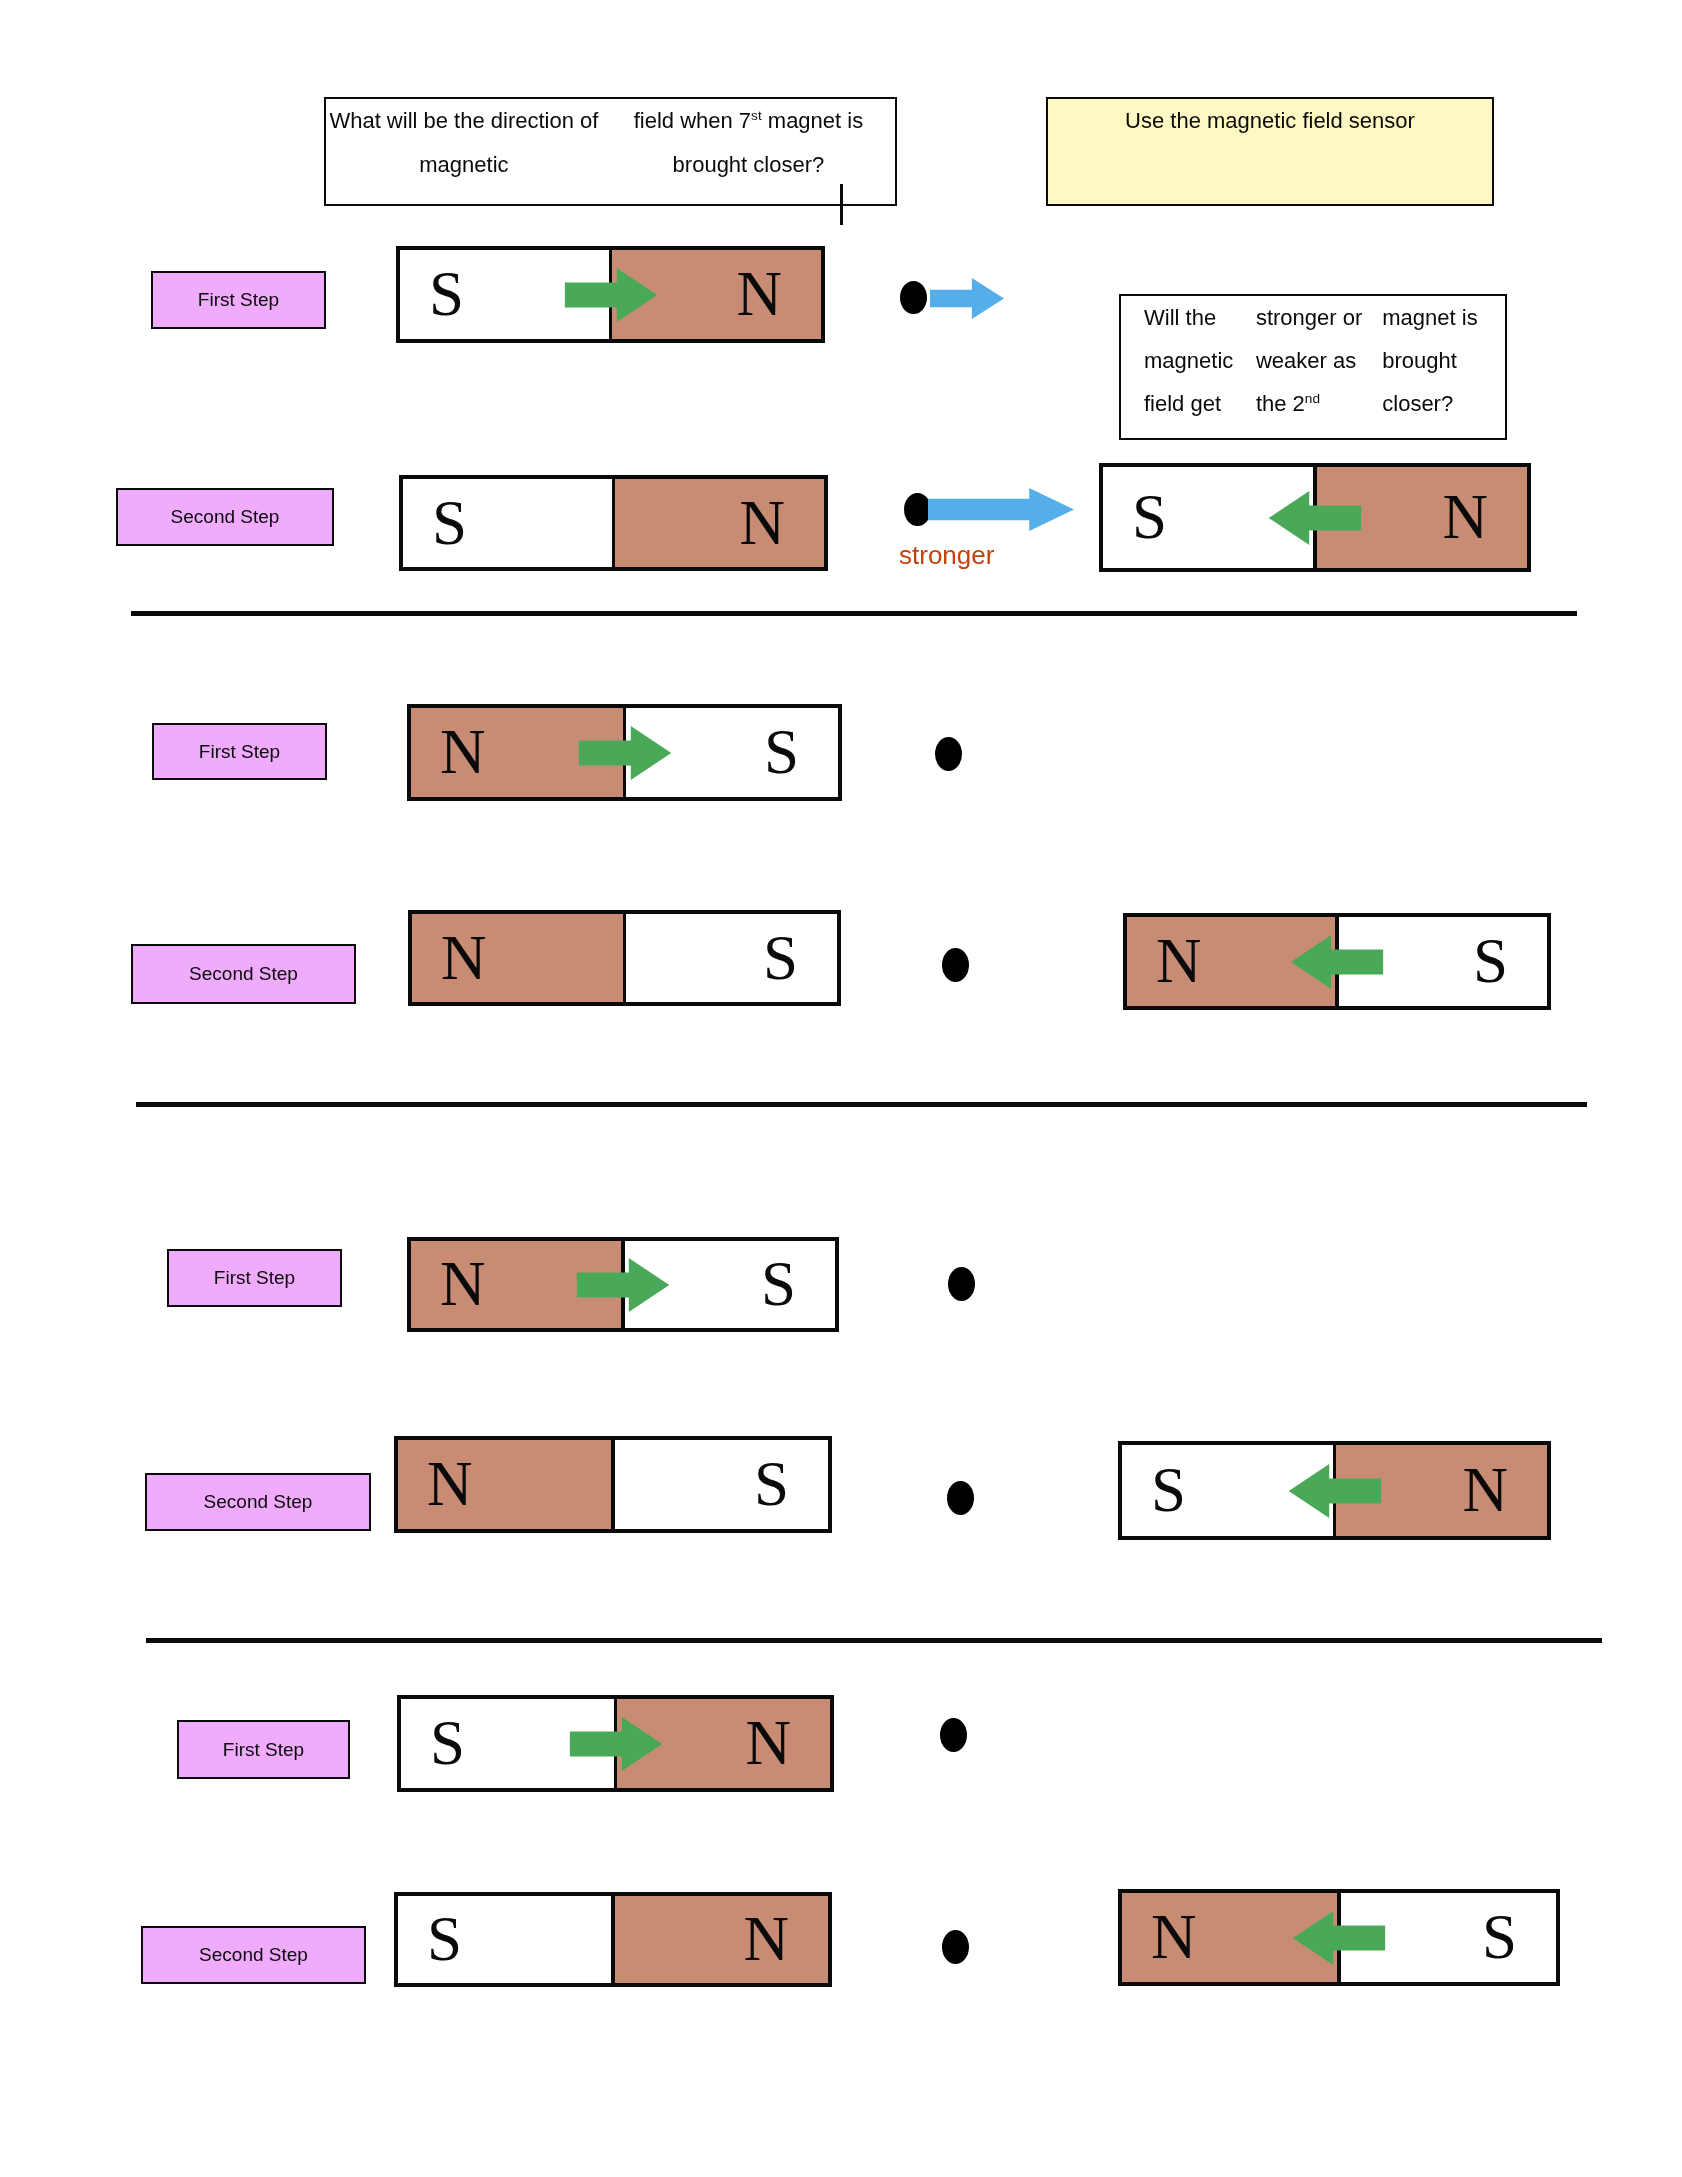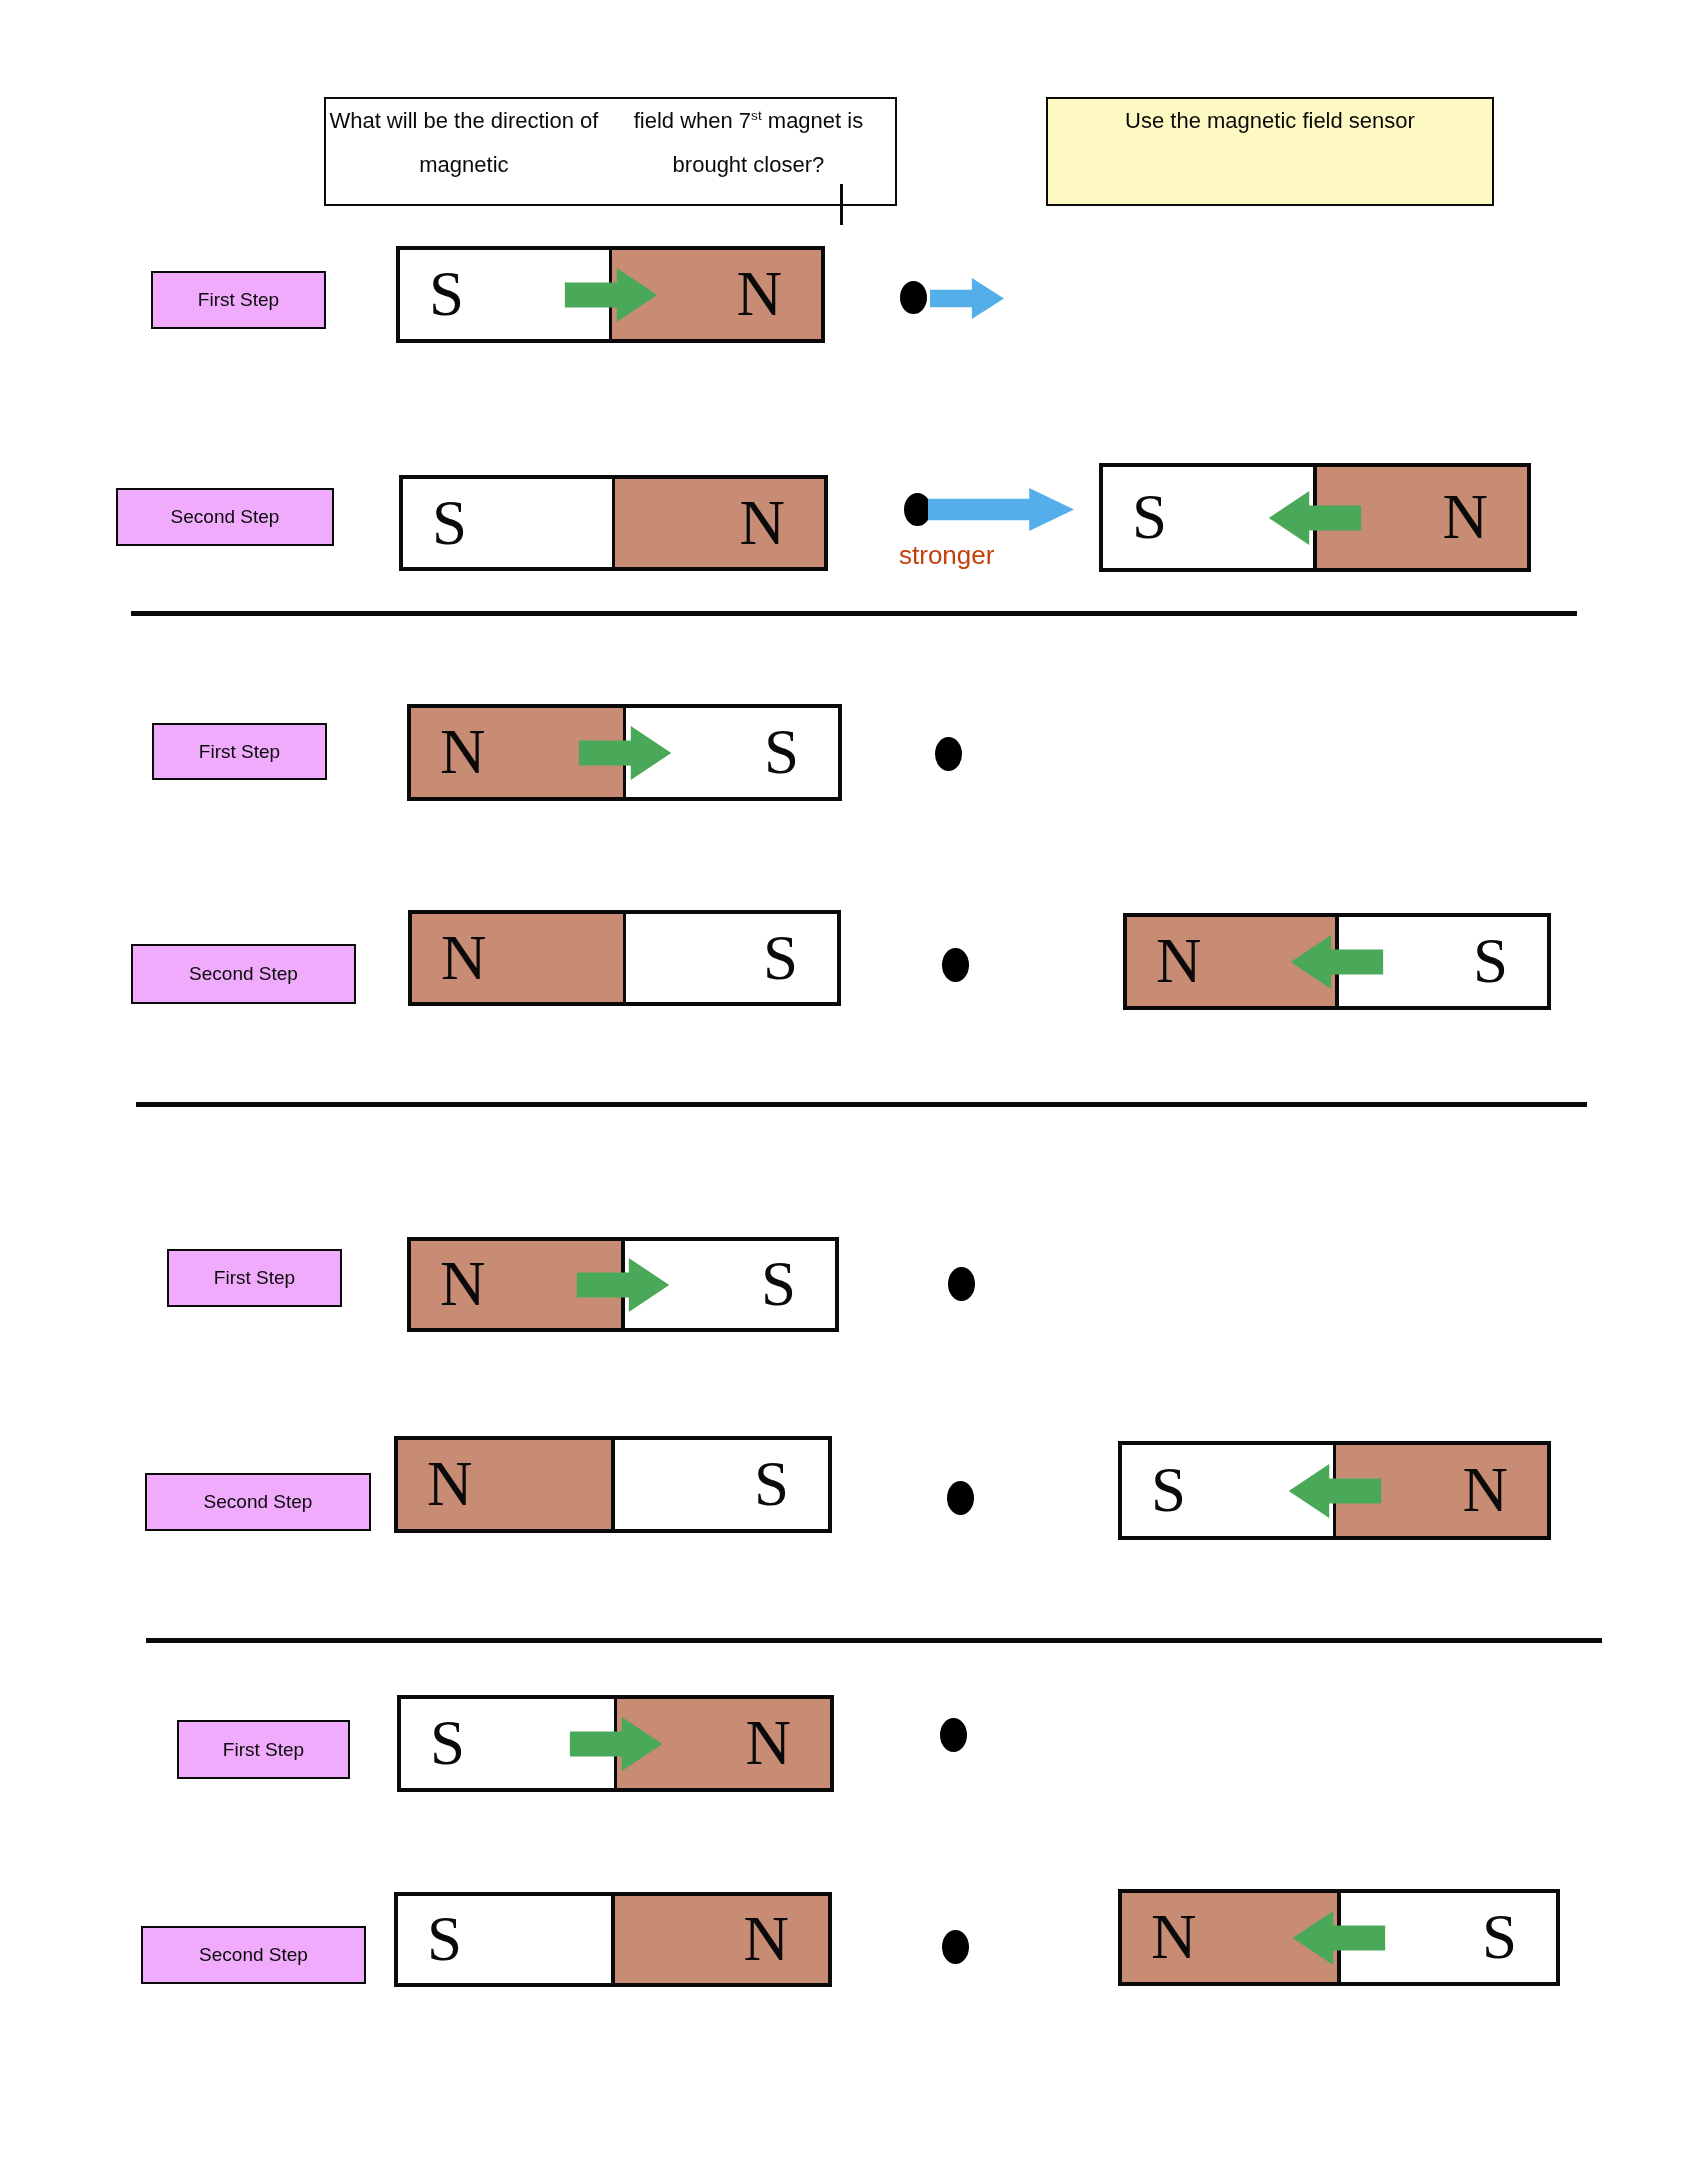--- a/index.html
+++ b/index.html
@@ -72,20 +72,25 @@
           <polygon points="0,15 54,15 54,0 96,28 54,56 54,41 0,41" fill="#4aa958"></polygon>
         </svg>
     </div>
   </div>
   <div class="abs dot" style="left:900px;top:281px;width:27px;height:33px;"></div>
   <div class="abs barrow" style="left:930px;top:278px;">
     <svg width="74" height="41" viewBox="0 0 76 42">
         <polygon points="0,12 43,12 43,0 76,21 43,42 43,30 0,30" fill="#53aee9"></polygon>
       </svg>
   </div>
+  <div class="abs qbox left" style="left:1119px;top:294px;width:388px;height:146px;">
+    <div><span>Will the magnetic field get</span></div>
+    <div><span>stronger or weaker as the 2</span><sup>nd</sup></div>
+    <div><span>magnet is brought closer?</span></div>
+  </div>
 
   <div class="abs step-label" style="left:116px;top:488px;width:218px;height:58px;">
     <span>Second Step</span>
   </div>
   <div class="abs magnet" style="left:399px;top:475px;width:429px;height:96px;">
     <div class="half left-half pole-s">
       <span class="pole-letter">S</span>
     </div>
     <div class="mid"></div>
     <div class="half right-half pole-n">

